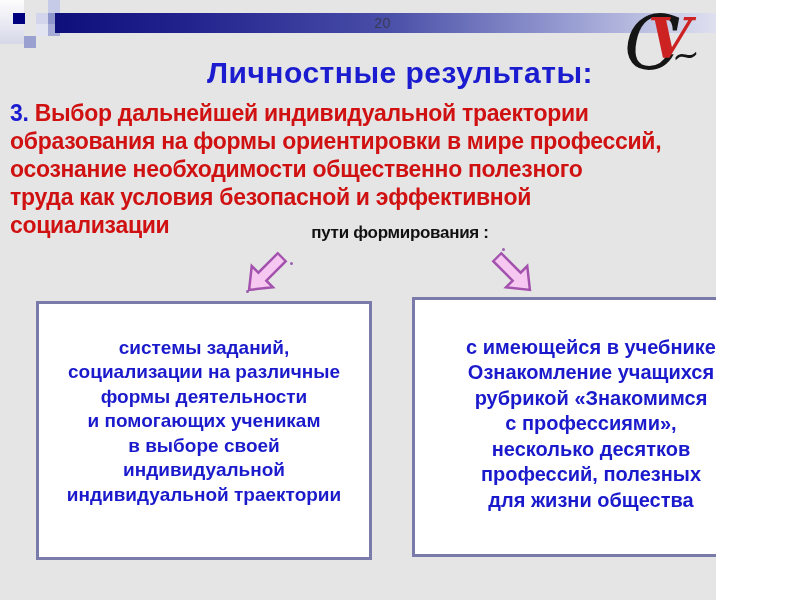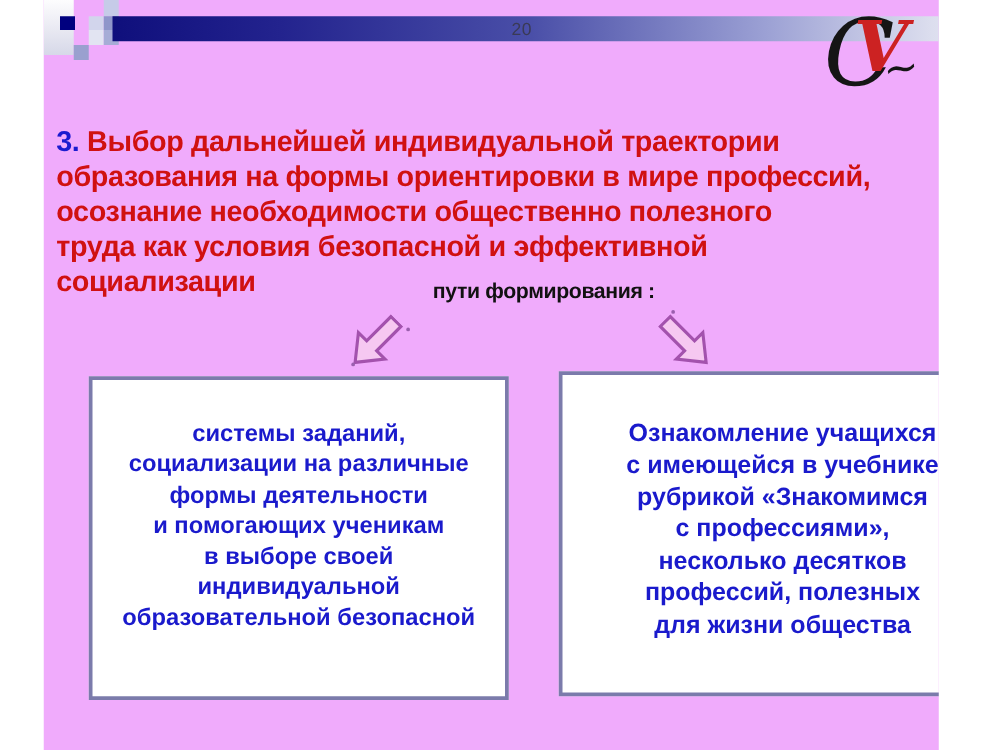--- a/index.html
+++ b/index.html
@@ -1,18 +1,18 @@
 <!DOCTYPE html>
 <html><head>
 <meta charset="utf-8">
 <style>
   html,body{margin:0;padding:0;background:#fff;}
   #slide{
-    position:relative;width:716px;height:600px;background:#f0abfc;
-    overflow:hidden;font-family:"Liberation Sans",sans-serif;margin-left:35px;
+    position:relative;width:716px;height:600px;background:#e5e5e5;
+    overflow:hidden;font-family:"Liberation Sans",sans-serif;
   }
   
   .sq{position:absolute;}
   .strip{left:0;top:0;width:24px;height:44px;
     background:linear-gradient(180deg,#fdfdfe 0%,#ececf4 45%,#d6d8e8 100%);}
   .sq-navy{left:13px;top:13px;width:12px;height:11px;background:#00007f;}
   .sq-lav-top{left:48px;top:0;width:12px;height:13px;background:#c6cbe8;}
   .sq-l1{left:36px;top:13px;width:12px;height:11px;background:#d2d5ec;}
   .sq-p1{left:48px;top:13px;width:12px;height:11px;background:#8f96ca;}
   .sq-l2{left:36px;top:24px;width:12px;height:12px;background:#e2e4f2;}
@@ -99,20 +99,21 @@
   <div class="bar">
     <span class="page-num">20</span>
   </div>
 
   <div class="logo">
     <span class="c">C</span>
     <span class="v">V</span>
     <span class="swash">~</span>
   </div>
 
+  <div class="title">Личностные результаты:</div>
 
   <div class="red-block">
     <div>
       <span class="num">3.</span>
       <span>Выбор дальнейшей индивидуальной траектории</span>
     </div>
     <div>образования на формы ориентировки в мире профессий,</div>
     <div>осознание необходимости общественно полезного</div>
     <div>труда как условия безопасной и эффективной</div>
     <div>социализации</div>
@@ -130,26 +131,26 @@
   <div class="dot dot2"></div>
   <div class="dot dot3"></div>
 
   <div class="tbox tbox-left">
     <div class="tline">системы заданий,</div>
     <div class="tline">социализации на различные</div>
     <div class="tline">формы деятельности</div>
     <div class="tline">и помогающих ученикам</div>
     <div class="tline">в выборе своей</div>
     <div class="tline">индивидуальной</div>
-    <div class="tline">образовательной безопасной</div>
+    <div class="tline">индивидуальной траектории</div>
   </div>
 
   <div class="tbox tbox-right">
+    <div class="tline">с имеющейся в учебнике</div>
     <div class="tline">Ознакомление учащихся</div>
-    <div class="tline">с имеющейся в учебнике</div>
     <div class="tline">рубрикой «Знакомимся</div>
     <div class="tline">с профессиями»,</div>
     <div class="tline">несколько десятков</div>
     <div class="tline">профессий, полезных</div>
     <div class="tline">для жизни общества</div>
   </div>
 
 </div>
 
 </body></html>

